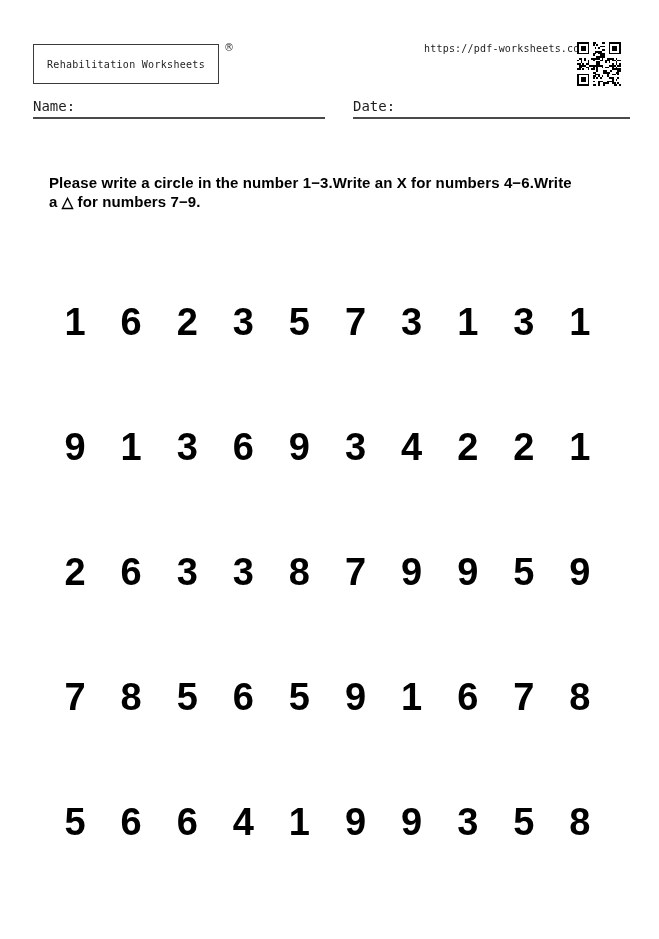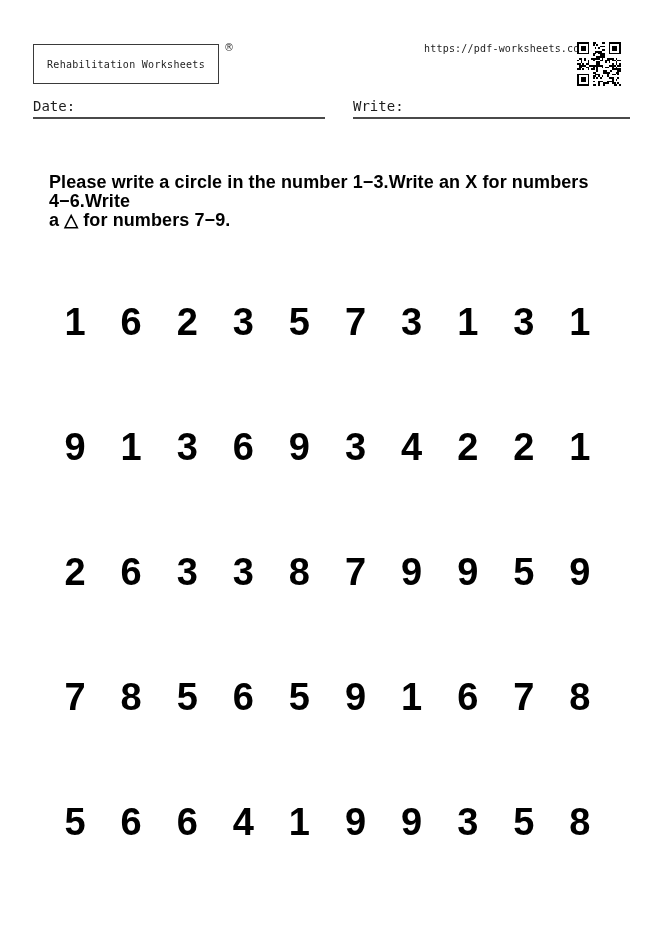--- a/index.html
+++ b/index.html
@@ -36,21 +36,21 @@
   }
   .name-label{left:33px;}
   .date-label{left:353px;}
   .write-line{position:absolute;top:117px;height:0;border-bottom:2px solid #4a4a4a;}
   .name-line{left:33px;width:292px;}
   .date-line{left:353px;width:277px;}
 
   
   .instructions{
     position:absolute;left:49px;top:173px;width:580px;
-    font-size:18px;font-weight:600;line-height:19px;color:#000;
+    font-size:15px;font-weight:600;line-height:19px;color:#000;
     letter-spacing:0.1px;
   }
 
   
   .number-grid{
     position:absolute;left:47px;top:260px;width:561px;height:625px;
     display:grid;grid-template-columns:repeat(10,1fr);grid-template-rows:repeat(5,1fr);
   }
   .num-cell{
     display:flex;align-items:center;justify-content:center;
@@ -85,23 +85,23 @@
       <g fill="#000">
         <rect x="2" y="2" width="3" height="3"></rect>
         <rect x="20" y="2" width="3" height="3"></rect>
         <rect x="2" y="20" width="3" height="3"></rect>
       </g>
 
       <path id="qr-data" fill="#000" d="M9 0h1v1h-1zM10 0h1v1h-1zM14 0h1v1h-1zM15 0h1v1h-1zM9 1h1v1h-1zM11 1h1v1h-1zM13 2h1v1h-1zM14 2h1v1h-1zM15 2h1v1h-1zM10 3h1v1h-1zM12 3h1v1h-1zM14 4h1v1h-1zM15 4h1v1h-1zM10 5h1v1h-1zM11 5h1v1h-1zM12 5h1v1h-1zM13 5h1v1h-1zM9 6h1v1h-1zM10 6h1v1h-1zM12 6h1v1h-1zM13 6h1v1h-1zM14 6h1v1h-1zM15 6h1v1h-1zM9 7h1v1h-1zM13 7h1v1h-1zM14 7h1v1h-1zM15 7h1v1h-1zM11 8h1v1h-1zM12 8h1v1h-1zM13 8h1v1h-1zM14 8h1v1h-1zM15 8h1v1h-1zM1 9h1v1h-1zM2 9h1v1h-1zM4 9h1v1h-1zM8 9h1v1h-1zM9 9h1v1h-1zM10 9h1v1h-1zM11 9h1v1h-1zM12 9h1v1h-1zM14 9h1v1h-1zM17 9h1v1h-1zM18 9h1v1h-1zM19 9h1v1h-1zM20 9h1v1h-1zM22 9h1v1h-1zM0 10h1v1h-1zM2 10h1v1h-1zM4 10h1v1h-1zM6 10h1v1h-1zM9 10h1v1h-1zM13 10h1v1h-1zM14 10h1v1h-1zM16 10h1v1h-1zM17 10h1v1h-1zM18 10h1v1h-1zM20 10h1v1h-1zM21 10h1v1h-1zM23 10h1v1h-1zM24 10h1v1h-1zM2 11h1v1h-1zM6 11h1v1h-1zM11 11h1v1h-1zM12 11h1v1h-1zM16 11h1v1h-1zM18 11h1v1h-1zM22 11h1v1h-1zM0 12h1v1h-1zM1 12h1v1h-1zM3 12h1v1h-1zM5 12h1v1h-1zM6 12h1v1h-1zM11 12h1v1h-1zM12 12h1v1h-1zM20 12h1v1h-1zM22 12h1v1h-1zM24 12h1v1h-1zM1 13h1v1h-1zM2 13h1v1h-1zM3 13h1v1h-1zM4 13h1v1h-1zM7 13h1v1h-1zM8 13h1v1h-1zM9 13h1v1h-1zM10 13h1v1h-1zM11 13h1v1h-1zM12 13h1v1h-1zM13 13h1v1h-1zM14 13h1v1h-1zM18 13h1v1h-1zM19 13h1v1h-1zM20 13h1v1h-1zM21 13h1v1h-1zM23 13h1v1h-1zM24 13h1v1h-1zM1 14h1v1h-1zM2 14h1v1h-1zM5 14h1v1h-1zM6 14h1v1h-1zM9 14h1v1h-1zM11 14h1v1h-1zM14 14h1v1h-1zM16 14h1v1h-1zM17 14h1v1h-1zM20 14h1v1h-1zM22 14h1v1h-1zM0 15h1v1h-1zM1 15h1v1h-1zM3 15h1v1h-1zM6 15h1v1h-1zM8 15h1v1h-1zM9 15h1v1h-1zM11 15h1v1h-1zM20 15h1v1h-1zM21 15h1v1h-1zM22 15h1v1h-1zM23 15h1v1h-1zM24 15h1v1h-1zM11 16h1v1h-1zM15 16h1v1h-1zM16 16h1v1h-1zM19 16h1v1h-1zM23 16h1v1h-1zM24 16h1v1h-1zM9 17h1v1h-1zM10 17h1v1h-1zM15 17h1v1h-1zM16 17h1v1h-1zM17 17h1v1h-1zM18 17h1v1h-1zM22 17h1v1h-1zM23 17h1v1h-1zM10 18h1v1h-1zM11 18h1v1h-1zM12 18h1v1h-1zM17 18h1v1h-1zM20 18h1v1h-1zM21 18h1v1h-1zM23 18h1v1h-1zM9 19h1v1h-1zM10 19h1v1h-1zM12 19h1v1h-1zM14 19h1v1h-1zM17 19h1v1h-1zM9 20h1v1h-1zM11 20h1v1h-1zM13 20h1v1h-1zM18 20h1v1h-1zM19 20h1v1h-1zM20 20h1v1h-1zM23 20h1v1h-1zM20 21h1v1h-1zM22 21h1v1h-1zM9 22h1v1h-1zM12 22h1v1h-1zM13 22h1v1h-1zM14 22h1v1h-1zM17 22h1v1h-1zM18 22h1v1h-1zM19 22h1v1h-1zM20 22h1v1h-1zM12 23h1v1h-1zM15 23h1v1h-1zM16 23h1v1h-1zM17 23h1v1h-1zM20 23h1v1h-1zM21 23h1v1h-1zM23 23h1v1h-1zM9 24h1v1h-1zM10 24h1v1h-1zM12 24h1v1h-1zM15 24h1v1h-1zM21 24h1v1h-1zM22 24h1v1h-1zM24 24h1v1h-1z"></path>
     </svg>
   </div>
 
-  <span class="field-label name-label">Date:</span>
+  <span class="field-label name-label">Name:</span>
   <div class="write-line name-line"></div>
-  <span class="field-label date-label">Write:</span>
+  <span class="field-label date-label">Date:</span>
   <div class="write-line date-line"></div>
 
   <div class="instructions">
     <div>Please write a circle in the number 1−3.Write an X for numbers 4−6.Write</div>
     <div>a △ for numbers 7−9.</div>
   </div>
 
   <div class="number-grid">
       <div class="num-cell">1</div>
       <div class="num-cell">6</div>

